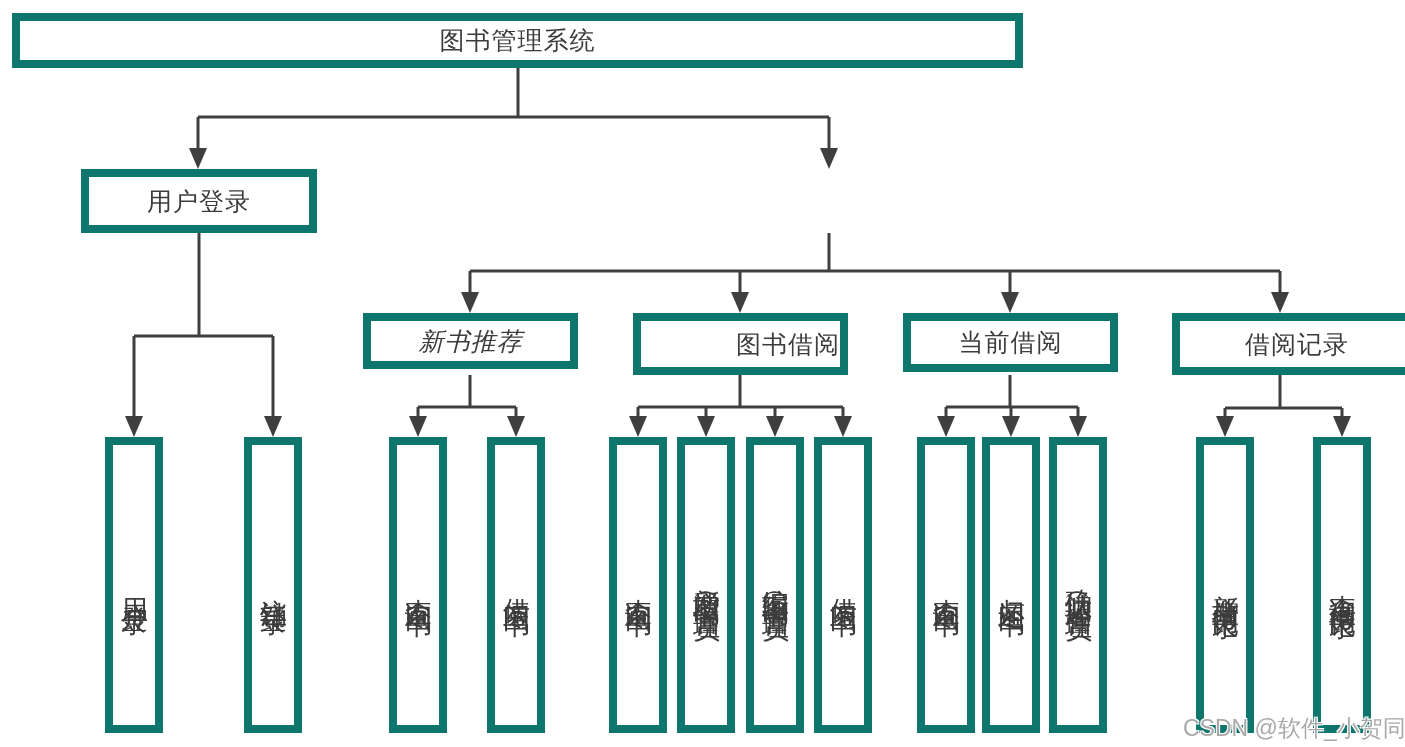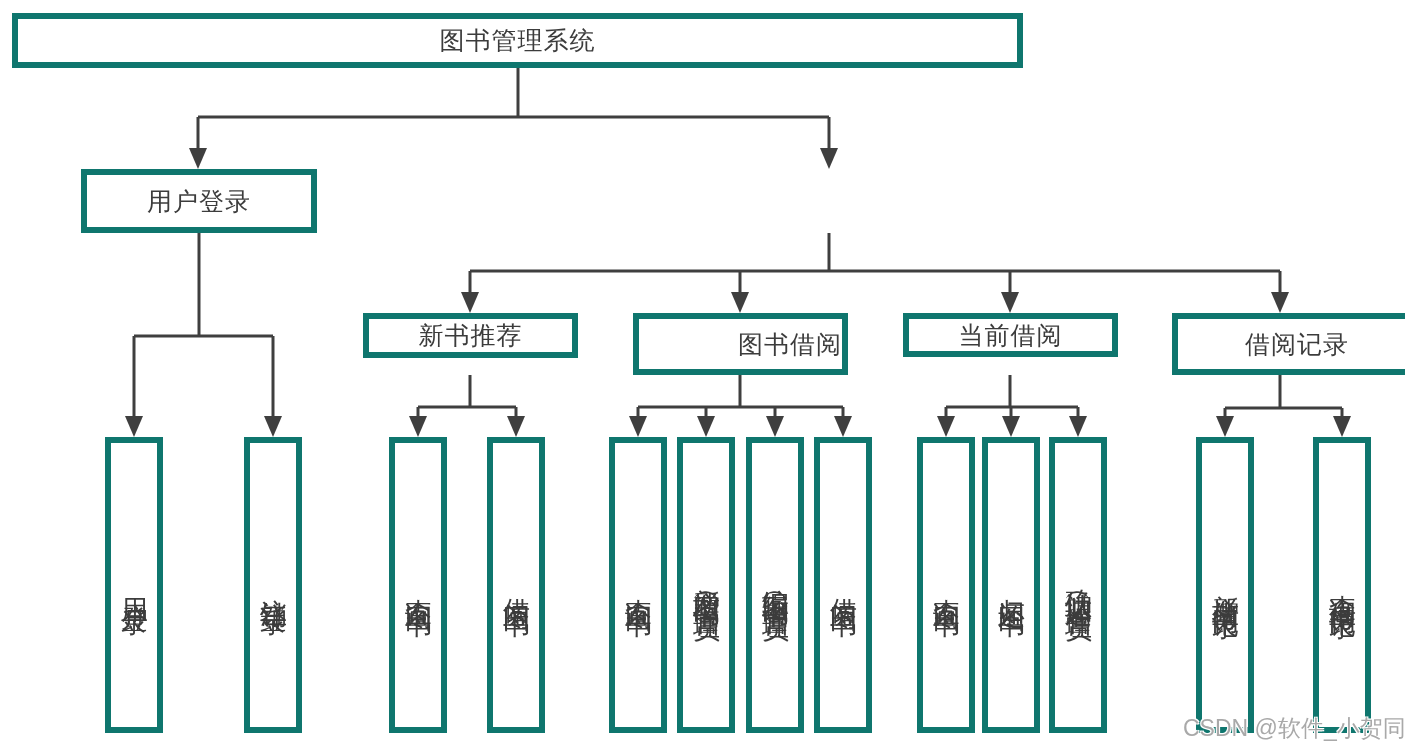--- a/index.html
+++ b/index.html
@@ -7,43 +7,43 @@
     position:relative;
     width:1405px;height:747px;
     background:#ffffff;
     font-family:"Liberation Sans","DejaVu Sans",sans-serif;
     overflow:hidden;
   }
   .connectors{position:absolute;left:0;top:0;z-index:1;}
   .node{
     position:absolute;
     box-sizing:border-box;
-    border:6px solid #0f766e;
+    border:8px solid #0f766e;
     background:#ffffff;
     display:flex;align-items:center;justify-content:center;
     color:#3c3c3c;
     z-index:2;
   }
   .hnode{font-size:25px;font-weight:500;letter-spacing:1px;}
   .vnode span{
     writing-mode:vertical-rl;
     text-orientation:mixed;
     font-size:27px;
     font-weight:500;
     letter-spacing:4px;
     line-height:1;
     white-space:nowrap;
   }
   
   #n-root            {left:12px;  top:13px;  width:1011px;height:55px;}
   #n-user-login      {left:81px;  top:169px; width:236px; height:64px;}
   #n-book-management {left:712px; top:169px; width:234px; height:64px;}
-  #n-new-books       {left:363px; top:313px; width:215px; height:45px;}
+  #n-new-books       {left:363px; top:313px; width:215px; height:56px;font-style:italic;}
   #n-book-borrow     {left:633px; top:313px; width:215px; height:62px;justify-content:flex-end;}
-  #n-current-borrow  {left:903px; top:313px; width:215px; height:44px;}
+  #n-current-borrow  {left:903px; top:313px; width:215px; height:59px;}
   #n-borrow-records  {left:1172px;top:313px; width:250px; height:62px;align-items:center;}
   .leaf{top:437px;width:58px;height:296px;}
   #l-a1{left:105px;} #l-a2{left:244px;}
   #l-b1{left:389px;} #l-b2{left:487px;}
   #l-c1{left:609px;} #l-c2{left:677px;} #l-c3{left:746px;} #l-c4{left:814px;}
   #l-d1{left:917px;} #l-d2{left:982px;} #l-d3{left:1049px;}
   #l-e1{left:1196px;} #l-e2{left:1313px;}
   .watermark{
     position:absolute;
     left:1183px;top:713px;

